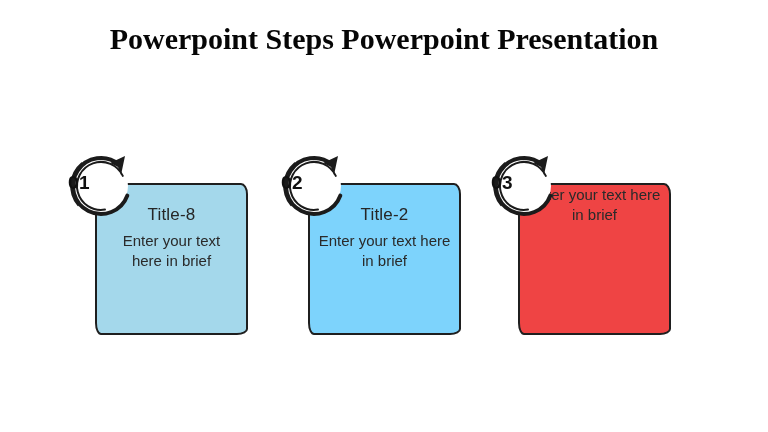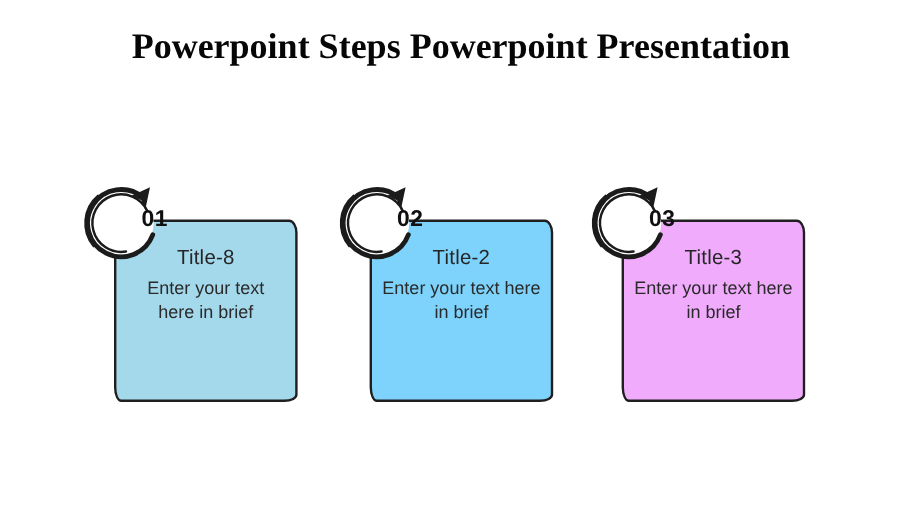--- a/index.html
+++ b/index.html
@@ -64,21 +64,21 @@
     width: 72px;
     height: 72px;
   }
   .badge svg { position: absolute; left: 0; top: 0; }
 
   .badge-number {
     position: absolute;
     left: 3px;
     top: 22px;
     width: 72px;
-    text-align: right;
+    text-align: left;
     font-size: 19px;
     font-weight: 700;
     color: #101010;
     letter-spacing: 0.5px;
     line-height: 21px;
   }
 </style>
 </head>
 <body>
 
@@ -115,31 +115,30 @@
           <path d="M 60 6 L 45 13 L 53 17 L 56 25 Z" fill="#1b1b1b"></path>
         </svg>
       </span>
       <div class="badge-number">02</div>
     </div>
     <div class="card-title">Title-2</div>
     <div class="card-body">Enter your text here
 in brief</div>
   </div>
 
-  <div class="step-card pos-3" style="background-color: #f0abfc;">
+  <div class="step-card pos-3" style="background-color: #ef4444;">
     <div class="badge">
       <span>
         <svg width="72" height="72" viewBox="0 0 72 72">
           <circle cx="36" cy="36" r="27" fill="#ffffff"></circle>
           <path d="M 62.3 45.6 A 28 28 0 1 1 54 14.5" fill="none" stroke="#1b1b1b" stroke-width="4" stroke-linecap="round"></path>
           <path d="M 40 59.6 A 24 24 0 1 1 57.8 25.9" fill="none" stroke="#1b1b1b" stroke-width="2" stroke-linecap="round"></path>
           <path d="M 13 55.3 A 30 30 0 0 1 16.7 13" fill="none" stroke="#1b1b1b" stroke-width="1.6" stroke-linecap="round"></path>
           <path d="M 60 6 L 45 13 L 53 17 L 56 25 Z" fill="#1b1b1b"></path>
         </svg>
       </span>
       <div class="badge-number">03</div>
     </div>
-    <div class="card-title">Title-3</div>
     <div class="card-body">Enter your text here
 in brief</div>
   </div>
 
 </div>
 
 </body></html>

